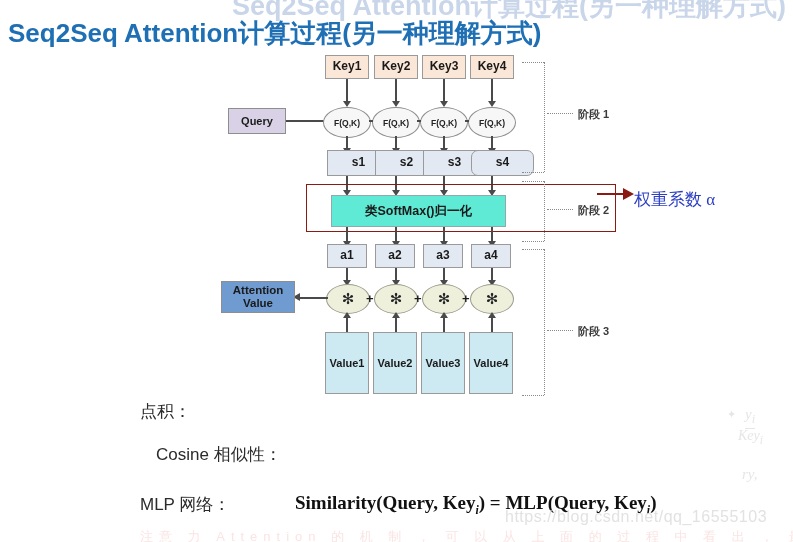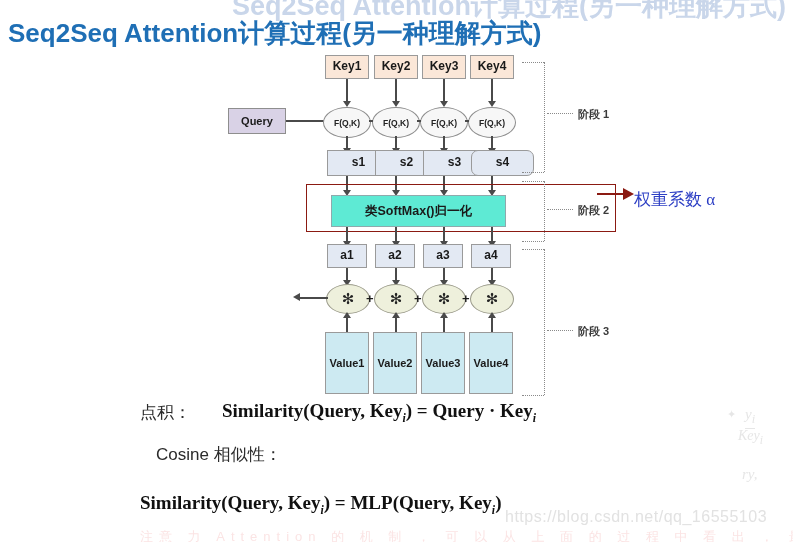--- a/index.html
+++ b/index.html
@@ -373,20 +373,24 @@
   <div class="mul" style="left:422px; top:284px;">✻</div>
   <div class="mul" style="left:470px; top:284px;">✻</div>
 
   <div class="plus" style="left:366px; top:291px;">+</div>
   <div class="plus" style="left:414px; top:291px;">+</div>
   <div class="plus" style="left:462px; top:291px;">+</div>
 
   <div class="hline" style="left:298px; top:297px; width:30px;"></div>
   <div class="arrow-left" style="left:293px; top:293px;"></div>
 
+  <div class="box attn-box" style="left:221px; top:281px;">
+    <span>Attention</span>
+    <span>Value</span>
+  </div>
 
   <div class="vline" style="left:346px; top:318px; height:16px;"></div>
   <div class="arrow-up" style="left:343px; top:312px;"></div>
   <div class="vline" style="left:395px; top:318px; height:16px;"></div>
   <div class="arrow-up" style="left:392px; top:312px;"></div>
   <div class="vline" style="left:443px; top:318px; height:16px;"></div>
   <div class="arrow-up" style="left:440px; top:312px;"></div>
   <div class="vline" style="left:491px; top:318px; height:16px;"></div>
   <div class="arrow-up" style="left:488px; top:312px;"></div>
 
@@ -412,28 +416,28 @@
   <div class="dot-h" style="left:522px; top:395px; width:22px;"></div>
   <div class="dot-h" style="left:547px; top:330px; width:26px;"></div>
   <div class="stage-label" style="left:578px; top:324px;">阶段 3</div>
 
   <div class="anno-arrow-line" style="left:597px; top:193px; width:28px;"></div>
   <div class="anno-arrow-head" style="left:623px; top:188px;"></div>
   <div class="anno-text" style="left:634px; top:188px;">权重系数 α</div>
 
   <div class="formula-row" style="left:140px; top:400px;">
     <span class="f-label" style="width:82px; display:inline-block;">点积：</span>
-    <span class="f-body"><span>Similarity(Query, Key</span><sub>i</sub><span>) = </span><span>Query · Key</span><sub>i</sub></span>
   </div>
 
   <div class="formula-row" style="left:156px; top:443px;">
     <span class="f-label" style="width:160px; display:inline-block;">Cosine 相似性：</span>
   </div>
 
   <div class="formula-row" style="left:140px; top:492px;">
+    <span class="f-label" style="width:155px; display:inline-block;">MLP 网络：</span>
     <span class="f-body"><span>Similarity(Query, Key</span><sub>i</sub><span>) = </span><span>MLP(Query, Key</span><sub>i</sub><span>)</span></span>
   </div>
 
   <div class="ghost-frag" style="left:745px; top:406px; font-size:15px; border-bottom:1.3px solid #e6e6e6; padding-bottom:1px;"><span>y</span><sub>i</sub></div>
   <div class="ghost-frag" style="left:738px; top:428px; font-size:14px;"><span>Key</span><sub>i</sub></div>
   <div class="ghost-frag" style="left:742px; top:466px; font-size:15px;"><span>ry,</span></div>
   <div class="ghost-frag" style="left:727px; top:408px; font-size:11px; font-style:normal;">✦</div>
 
   <div class="watermark">https://blog.csdn.net/qq_16555103</div>
   <div class="ghost-bottom">注意 力 Attention 的 机 制 ， 可 以 从 上 面 的 过 程 中 看 出 ， 最 根 本 的 ， 都 是</div>

